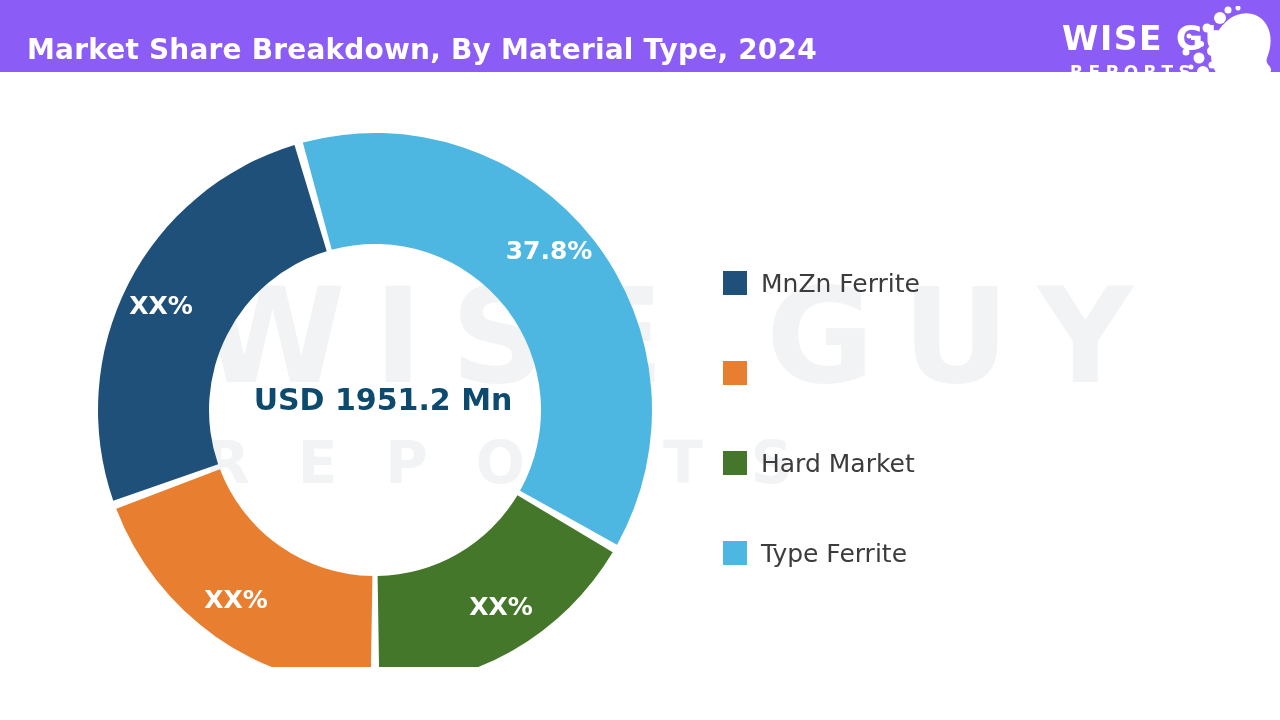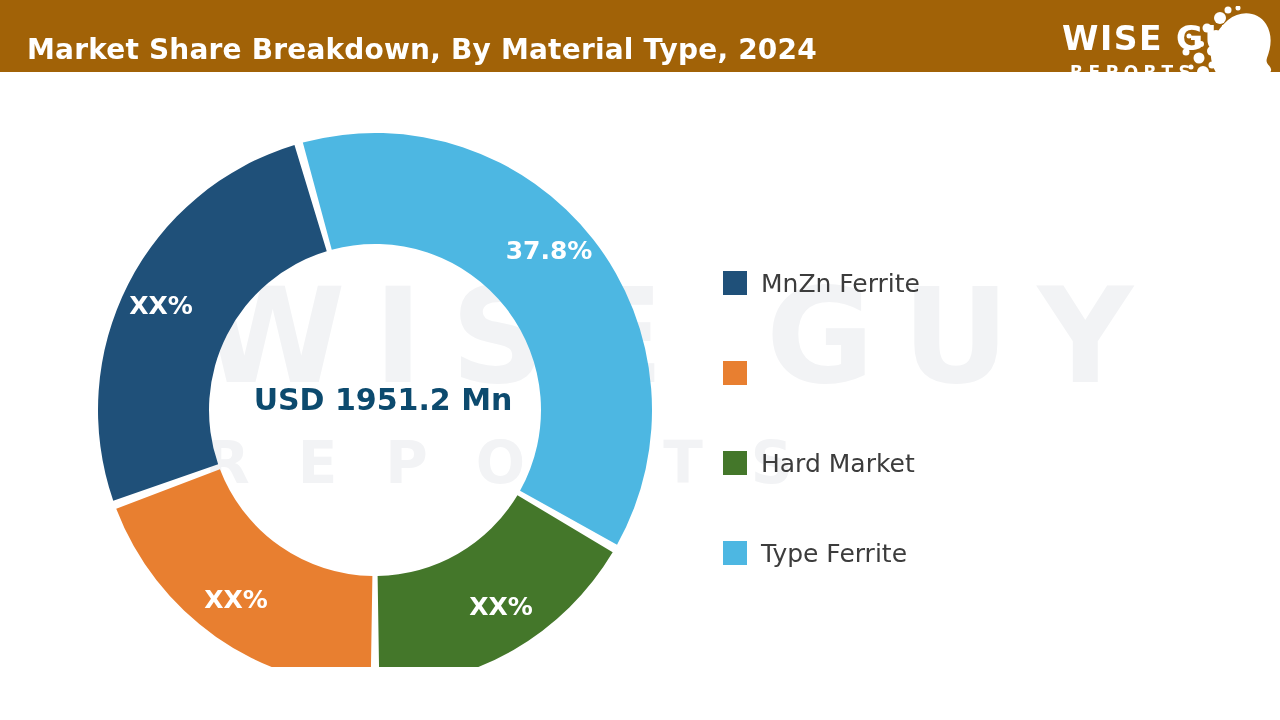--- a/index.html
+++ b/index.html
@@ -20,21 +20,21 @@
     background: #ffffff;
     overflow: hidden;
   }
 
   
   .header {
     position: absolute;
     left: 0; top: 0;
     width: 1280px;
     height: 72px;
-    background: #a16207;
+    background: #8b5cf6;
     display: flex;
     align-items: center;
     box-sizing: border-box;
   }
   .header-title {
     position: absolute;
     left: 27px;
     top: 33px;
     color: #ffffff;
     font-size: 28px;

